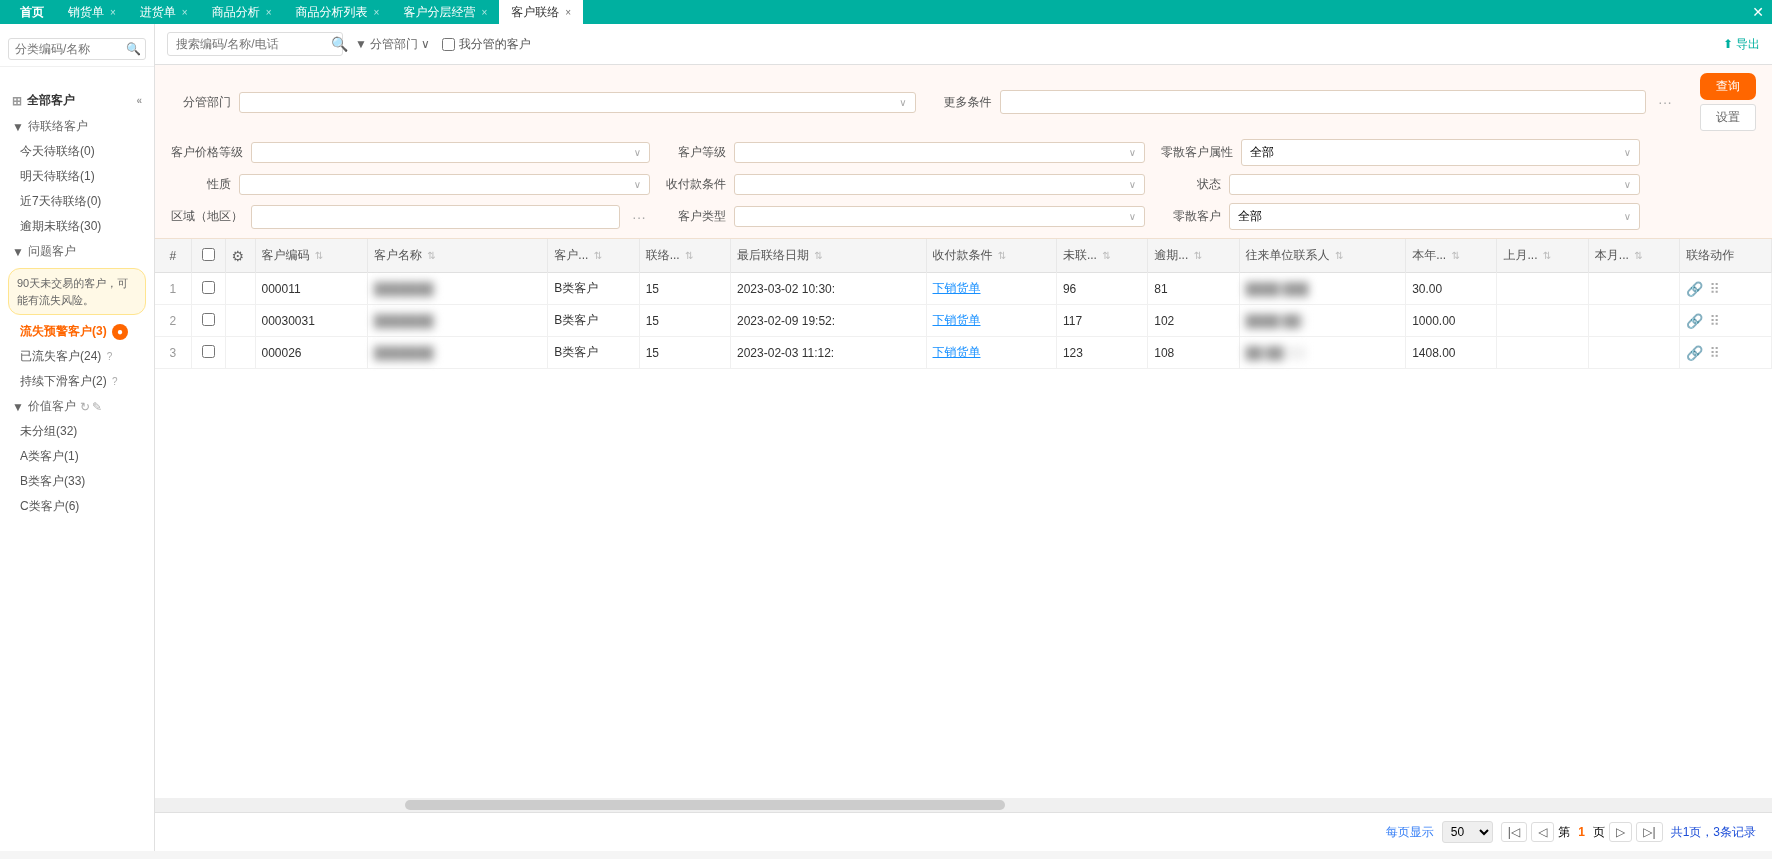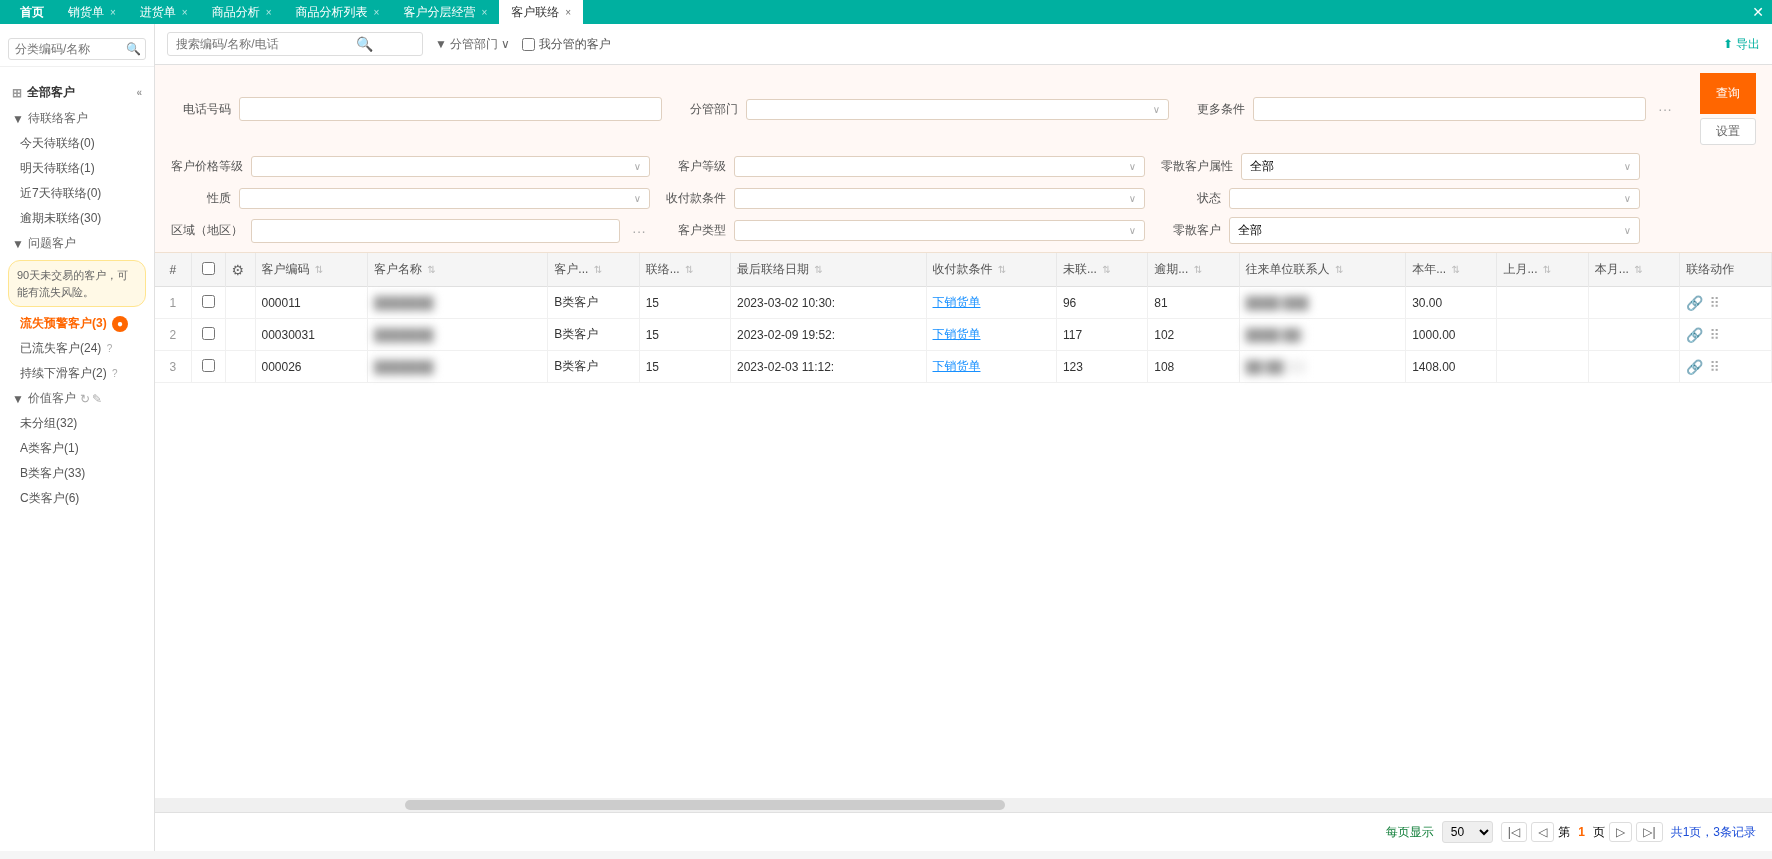--- a/index.html
+++ b/index.html
@@ -58,21 +58,21 @@
       border-right: 1px solid #e0e0e0;
       overflow-y: auto;
       flex-shrink: 0;
       padding: 8px 0;
     }
     .sidebar-search {
       padding: 6px 8px;
       display: flex;
       align-items: center;
       border-bottom: 1px solid #f0f0f0;
-      margin-bottom: 12px;
+      margin-bottom: 20px;
     }
     .sidebar-search input {
       border: 1px solid #ddd;
       border-radius: 3px;
       padding: 3px 6px;
       width: 100%;
       font-size: 12px;
       outline: none;
     }
     .sidebar-search .search-icon-s {
@@ -138,21 +138,21 @@
       border-bottom: 1px solid #e0e0e0;
       background: white;
       gap: 12px;
     }
     .search-input-wrap {
       display: flex;
       align-items: center;
       border: 1px solid #ddd;
       border-radius: 3px;
       padding: 3px 8px;
-      width: 256px;
+      width: 176px;
     }
     .search-input-wrap input {
       border: none;
       outline: none;
       font-size: 12px;
       width: 180px;
     }
     .search-btn-icon {
       color: #ff6600;
       cursor: pointer;
@@ -240,22 +240,22 @@
     .filter-actions {
       display: flex;
       flex-direction: column;
       gap: 4px;
       margin-left: 8px;
     }
     .btn-query {
       background: #ff6600;
       color: white;
       border: none;
-      border-radius: 0;
-      padding: 12px 16px;
+      border-radius: 7px;
+      padding: 5px 16px;
       cursor: pointer;
       font-size: 12px;
     }
     .btn-settings {
       background: white;
       color: #666;
       border: 1px solid #ddd;
       border-radius: 3px;
       padding: 4px 14px;
       cursor: pointer;
@@ -313,21 +313,21 @@
     
     .pagination {
       padding: 8px 16px;
       display: flex;
       align-items: center;
       justify-content: flex-end;
       border-top: 1px solid #e0e0e0;
       background: white;
       gap: 8px;
     }
-    .pagination .page-size-label { color: #15803d; }
+    .pagination .page-size-label { color: #3b82f6; }
     .pagination select {
       border: 1px solid #ddd;
       border-radius: 3px;
       padding: 2px 4px;
       font-size: 12px;
     }
     .pagination .page-nav {
       display: flex;
       align-items: center;
       gap: 4px;
@@ -480,24 +480,20 @@
         <div class="export-btn">
           <span>⬆</span>
           <span>导出</span>
         </div>
       </div>
     </div>
 
     <div class="filter-area">
 
       <div class="filter-row">
-        <div class="filter-field">
-          <span class="filter-label">电话号码</span>
-          <input class="filter-input" type="text" style="flex: 1 1 0%;">
-        </div>
         <div class="filter-field">
           <span class="filter-label">分管部门</span>
           <div class="filter-select" style="flex:1;">
             <span></span>
               <span class="sel-arrow">∨</span>
           </div>
         </div>
         <div class="filter-field">
           <span class="filter-label">更多条件</span>
           <input class="filter-input" type="text" style="flex: 1 1 0%;">

